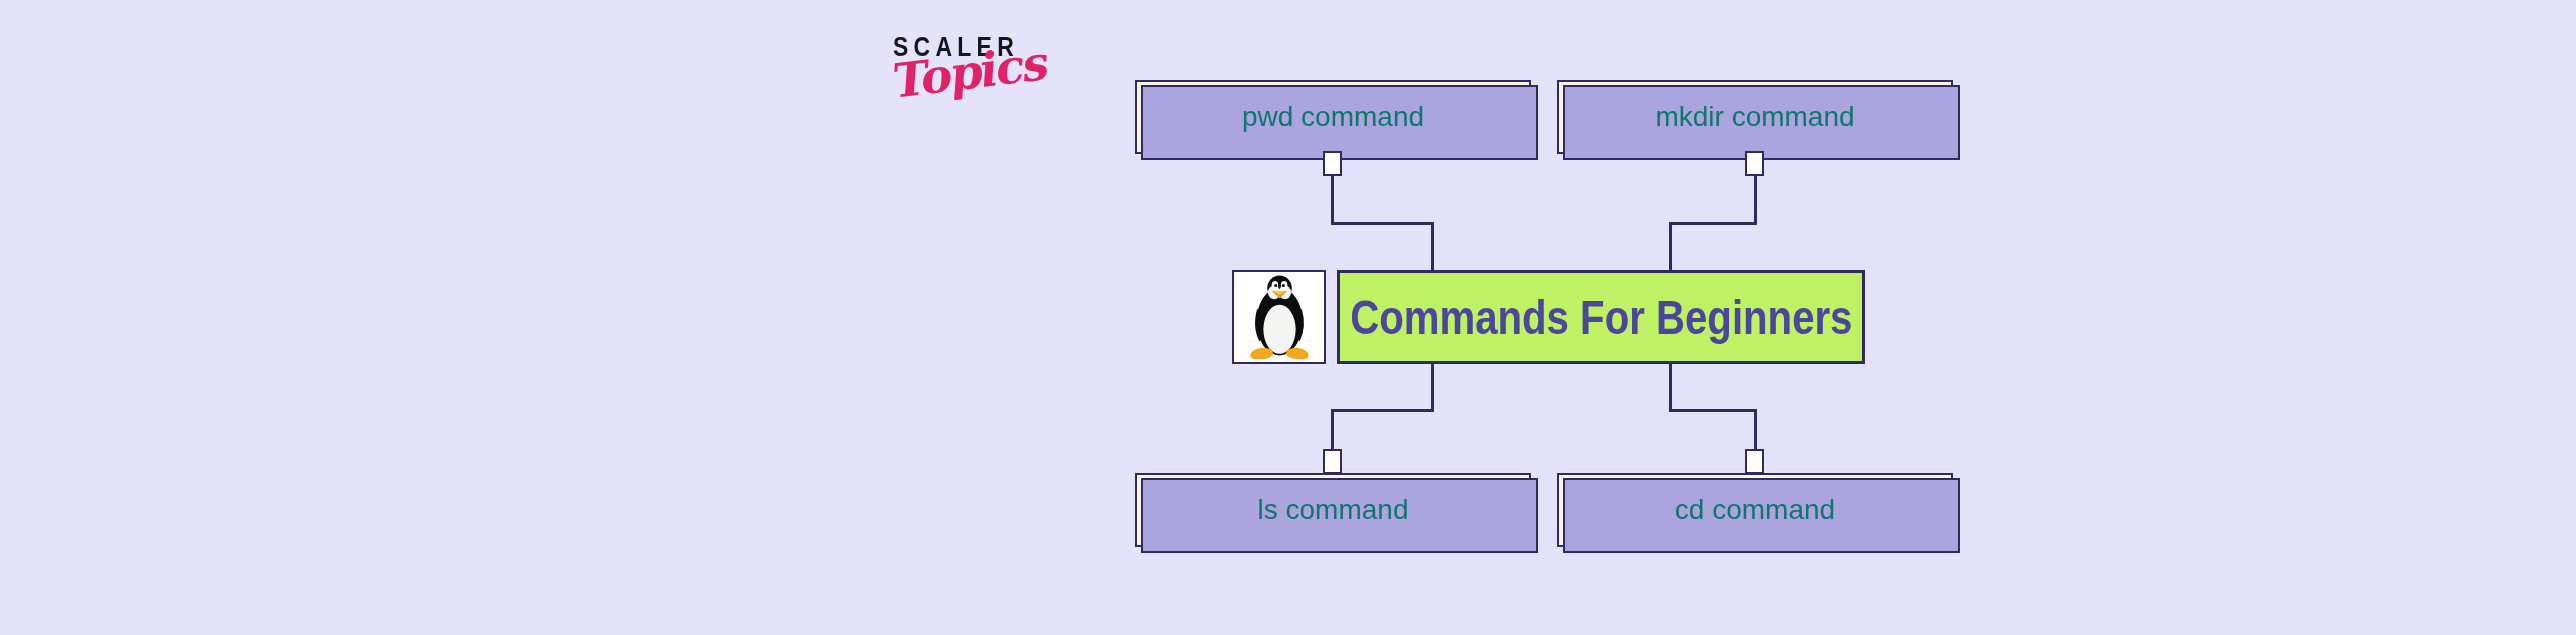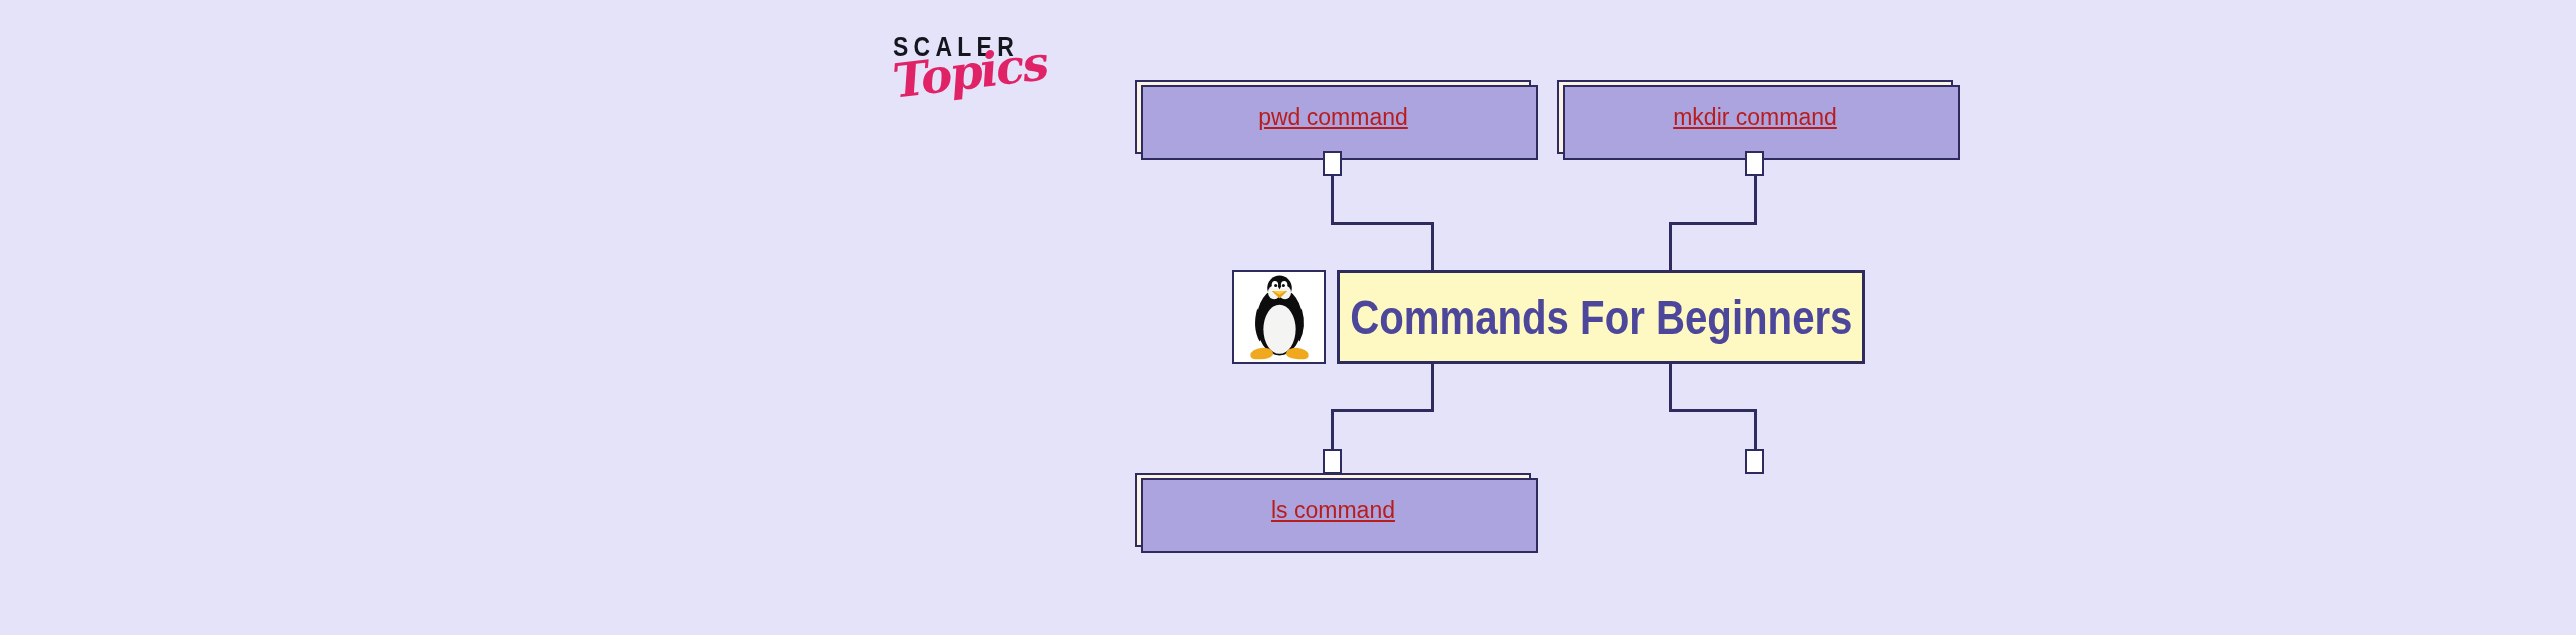--- a/index.html
+++ b/index.html
@@ -54,45 +54,44 @@
   }
   .node::before {
     content: "";
     position: absolute;
     left: 4.1px; top: 3.1px; right: -9.3px; bottom: -8.2px;
     background: #ACA4DE;
     border: 2.1px solid #2E2B5F;
     z-index: -1;
   }
   .node-label {
-    font-size: 23px;
-    color: #b91c1c;
+    font-size: 28px;
+    color: #0f766e;
     white-space: nowrap;
-    text-decoration: underline;
   }
   #node-pwd   { left: 1135px; top: 80px; }
   #node-mkdir { left: 1557px; top: 80px; }
   #node-ls    { left: 1135px; top: 473px; }
   #node-cd    { left: 1557px; top: 473px; }
 
   
   .center-icon-box {
     position: absolute;
     left: 1232px; top: 270px;
     width: 94px; height: 94px;
     background: #FFFFFF;
     border: 2.6px solid #2E2B5F;
     display: flex; align-items: center; justify-content: center;
     z-index: 2;
   }
   .center-title-box {
     position: absolute;
     left: 1337px; top: 270px;
     width: 528px; height: 94px;
-    background: #fef9c3;
+    background: #bef264;
     border: 3.1px solid #2E2B5F;
     display: flex; align-items: center; justify-content: center;
     z-index: 2;
   }
   .center-title {
     font-size: 49px;
     font-weight: bold;
     color: #4D479B;
     white-space: nowrap;
     transform: scaleX(0.82);
@@ -143,20 +142,23 @@
 
   <div class="node" id="node-pwd">
     <span class="node-label">pwd command</span>
   </div>
   <div class="node" id="node-ls">
     <span class="node-label">ls command</span>
   </div>
   <div class="node" id="node-mkdir">
     <span class="node-label">mkdir command</span>
   </div>
+  <div class="node" id="node-cd">
+    <span class="node-label">cd command</span>
+  </div>
 
   <div class="center-icon-box">
     <svg width="77" height="86" viewBox="0 0 100 112">
 
       <ellipse cx="50" cy="62" rx="30" ry="44" fill="#0D0D0D"></ellipse>
 
       <circle cx="50" cy="18" r="16" fill="#0D0D0D"></circle>
 
       <ellipse cx="50" cy="72" rx="21" ry="32" fill="#F4F4F2"></ellipse>
 

